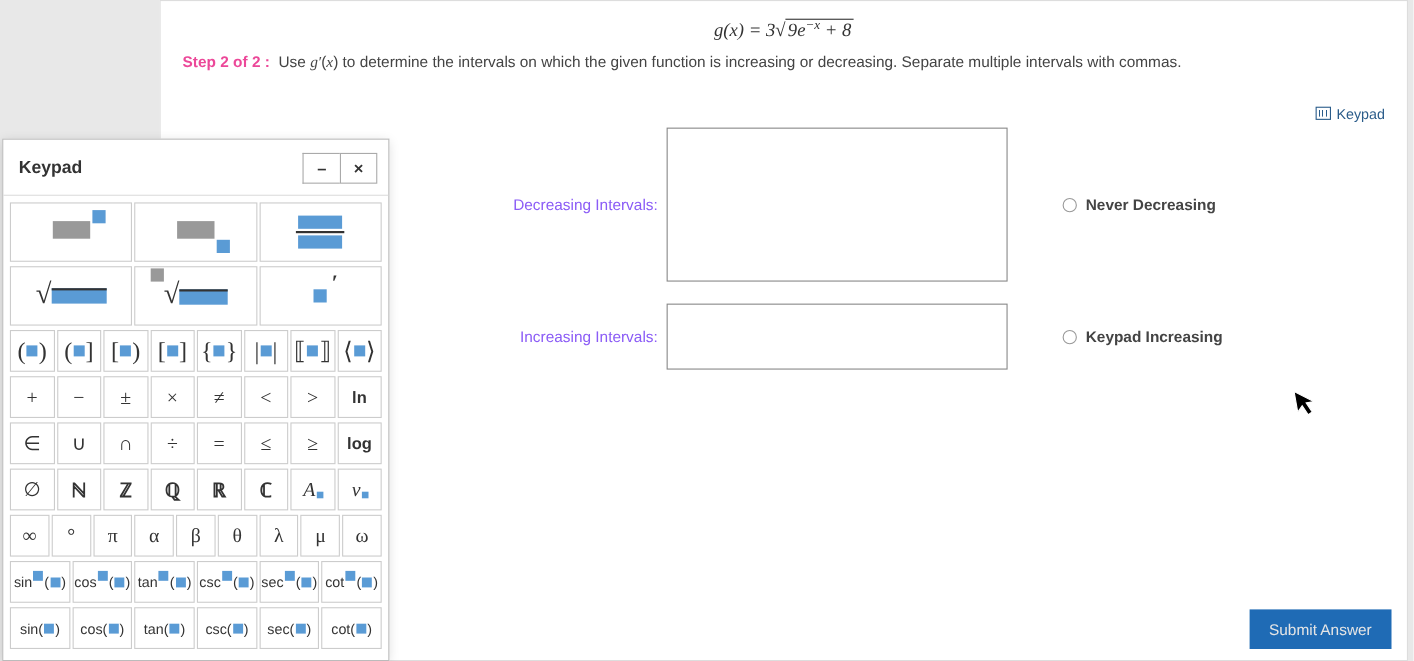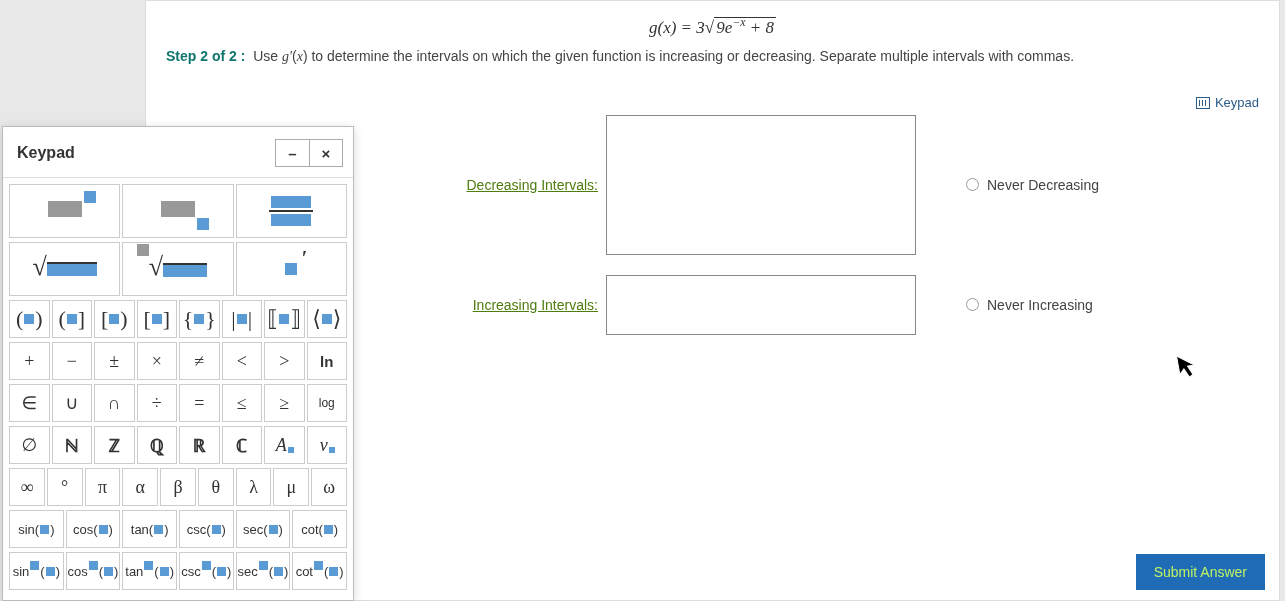--- a/index.html
+++ b/index.html
@@ -15,36 +15,36 @@
     .main-panel {
       position: absolute;
       left: 145px; top: 0; right: 5px;
       background: #fff;
       padding: 10px 20px 0 20px;
       height: 601px;
       border: 1px solid #ddd;
     }
     .formula { text-align: center; font-family: 'Times New Roman', serif; font-style: italic; font-size: 17px; padding: 4px 0 8px; }
     .step-line { font-size: 14px; color: #444; margin: 2px 0 20px; }
-    .step-line b { color: #0f766e; text-align: right; }
+    .step-line b { color: #ec4899; text-align: right; }
     .step-line i { font-family: 'Times New Roman', serif; }
     .top-right { text-align: right; padding: 10px 0 2px; }
     .top-link { color: #2a5c8a; font-size: 13px; cursor: pointer; margin-left: 18px; display: inline-flex; align-items: center; gap: 5px;}
     .top-link .kp-icon { display:inline-block; width:14px; height:12px; border:1px solid #2a5c8a; position:relative;}
     .top-link .kp-icon::after{content:'';position:absolute;left:2px;top:2px;right:2px;bottom:2px;background:repeating-linear-gradient(to right,#2a5c8a 0 1px,transparent 1px 3px);}
     .mode-right { text-align: right; color: #2a5c8a; font-size: 13px; margin-bottom: 8px;}
     .prev-right { text-align: right; color: #2a5c8a; font-size: 13px; margin-bottom: 10px; cursor:pointer;}
     .instruction { font-size: 14px; color: #333; margin: 4px 0 18px; padding-left: 220px;}
     .answer-row { display: flex; align-items: center; margin-bottom: 20px; padding-left: 290px;}
-    .row-label { width: 150px; text-align: right; font-size: 14px; color: #4d7c0f; padding-right: 8px; text-decoration: underline;}
+    .row-label { width: 150px; text-align: right; font-size: 14px; color: #8b5cf6; padding-right: 8px;}
     .answer-box { width: 310px; height: 140px; border: 1px solid #888; background: #fff;}
     .answer-box.short { height: 60px; }
-    .radio-wrap { margin-left: 50px; display: flex; align-items: center; gap: 8px; font-size: 14px; color: #444; cursor:pointer;}
+    .radio-wrap { margin-left: 50px; display: flex; align-items: center; gap: 8px; font-size: 14px; color: #444; cursor:pointer;font-weight:bold;}
     .radio { width: 13px; height: 13px; border: 1px solid #999; border-radius: 50%; display: inline-block; background:#fff;}
-    .submit-btn { position: absolute; right: 14px; bottom: 10px; background: #1f6bb5; color: #bef264; padding: 10px 18px; font-size: 14px; border: none; cursor: pointer;}
+    .submit-btn { position: absolute; right: 14px; bottom: 10px; background: #1f6bb5; color: #e5e5e5; padding: 10px 18px; font-size: 14px; border: none; cursor: pointer;}
     .cursor-icon { position: absolute; left: 1178px; top: 353px; font-size: 24px; color: #000; transform: rotate(-10deg);}
     
     
     .keypad {
       position: absolute;
       left: 2px; top: 126px;
       width: 352px;
       background: #fff;
       border: 1px solid #bbb;
       box-shadow: 0 2px 10px rgba(0,0,0,.15);
@@ -106,21 +106,21 @@
       <span class="radio"></span>
       <span>Never Decreasing</span>
     </div>
   </div>
 
   <div class="answer-row">
     <div class="row-label">Increasing Intervals:</div>
     <div class="answer-box short"></div>
     <div class="radio-wrap">
       <span class="radio"></span>
-      <span>Never Increasing</span>
+      <span>Keypad Increasing</span>
     </div>
   </div>
 
   <button class="submit-btn">Submit Answer</button>
 </div>
 
 <div class="cursor-icon">
   <svg width="22" height="26" viewBox="0 0 22 26">
       <path d="M1 1 L1 20 L6 15 L10 24 L14 22 L10 13 L17 13 Z" fill="#000" stroke="#fff" stroke-width="1"></path>
     </svg>
@@ -203,21 +203,21 @@
         <div class="kp-cell" style="font-family: Arial; font-size: 15px; font-weight: bold;">ln</div>
       </div>
     <div class="kp-grid g8" id="ops2">
         <div class="kp-cell">∈</div>
         <div class="kp-cell">∪</div>
         <div class="kp-cell">∩</div>
         <div class="kp-cell">÷</div>
         <div class="kp-cell">=</div>
         <div class="kp-cell">≤</div>
         <div class="kp-cell">≥</div>
-        <div class="kp-cell" style="font-family: Arial; font-size: 12px; font-weight: normal;">log</div>
+        <div class="kp-cell" style="font-family: Arial; font-size: 15px; font-weight: bold;">log</div>
       </div>
     <div class="kp-grid g8" id="ops3">
         <div class="kp-cell">∅</div>
         <div class="kp-cell" style="font-weight: bold;">ℕ</div>
         <div class="kp-cell" style="font-weight: bold;">ℤ</div>
         <div class="kp-cell" style="font-weight: bold;">ℚ</div>
         <div class="kp-cell" style="font-weight: bold;">ℝ</div>
         <div class="kp-cell" style="font-weight: bold;">ℂ</div>
         <div class="kp-cell">
           <span style="font-style:italic;">A</span>
@@ -233,55 +233,55 @@
         <div class="kp-cell">°</div>
         <div class="kp-cell">π</div>
         <div class="kp-cell">α</div>
         <div class="kp-cell">β</div>
         <div class="kp-cell">θ</div>
         <div class="kp-cell">λ</div>
         <div class="kp-cell">μ</div>
         <div class="kp-cell">ω</div>
       </div>
 
+    <div class="kp-grid g6" id="trig2">
+        <div class="kp-cell">
+          <span class="trig">sin<span class="sq sup-sq"></span>(<span class="sq"></span>)</span>
+        </div>
+        <div class="kp-cell">
+          <span class="trig">cos<span class="sq sup-sq"></span>(<span class="sq"></span>)</span>
+        </div>
+        <div class="kp-cell">
+          <span class="trig">tan<span class="sq sup-sq"></span>(<span class="sq"></span>)</span>
+        </div>
+        <div class="kp-cell">
+          <span class="trig">csc<span class="sq sup-sq"></span>(<span class="sq"></span>)</span>
+        </div>
+        <div class="kp-cell">
+          <span class="trig">sec<span class="sq sup-sq"></span>(<span class="sq"></span>)</span>
+        </div>
+        <div class="kp-cell">
+          <span class="trig">cot<span class="sq sup-sq"></span>(<span class="sq"></span>)</span>
+        </div>
+      </div>
     <div class="kp-grid g6" id="trig1">
         <div class="kp-cell">
           <span class="trig">sin(<span class="sq"></span>)</span>
         </div>
         <div class="kp-cell">
           <span class="trig">cos(<span class="sq"></span>)</span>
         </div>
         <div class="kp-cell">
           <span class="trig">tan(<span class="sq"></span>)</span>
         </div>
         <div class="kp-cell">
           <span class="trig">csc(<span class="sq"></span>)</span>
         </div>
         <div class="kp-cell">
           <span class="trig">sec(<span class="sq"></span>)</span>
         </div>
         <div class="kp-cell">
           <span class="trig">cot(<span class="sq"></span>)</span>
         </div>
       </div>
-    <div class="kp-grid g6" id="trig2">
-        <div class="kp-cell">
-          <span class="trig">sin<span class="sq sup-sq"></span>(<span class="sq"></span>)</span>
-        </div>
-        <div class="kp-cell">
-          <span class="trig">cos<span class="sq sup-sq"></span>(<span class="sq"></span>)</span>
-        </div>
-        <div class="kp-cell">
-          <span class="trig">tan<span class="sq sup-sq"></span>(<span class="sq"></span>)</span>
-        </div>
-        <div class="kp-cell">
-          <span class="trig">csc<span class="sq sup-sq"></span>(<span class="sq"></span>)</span>
-        </div>
-        <div class="kp-cell">
-          <span class="trig">sec<span class="sq sup-sq"></span>(<span class="sq"></span>)</span>
-        </div>
-        <div class="kp-cell">
-          <span class="trig">cot<span class="sq sup-sq"></span>(<span class="sq"></span>)</span>
-        </div>
-      </div>
 
   </div>
 </div>
 
 </body></html>

